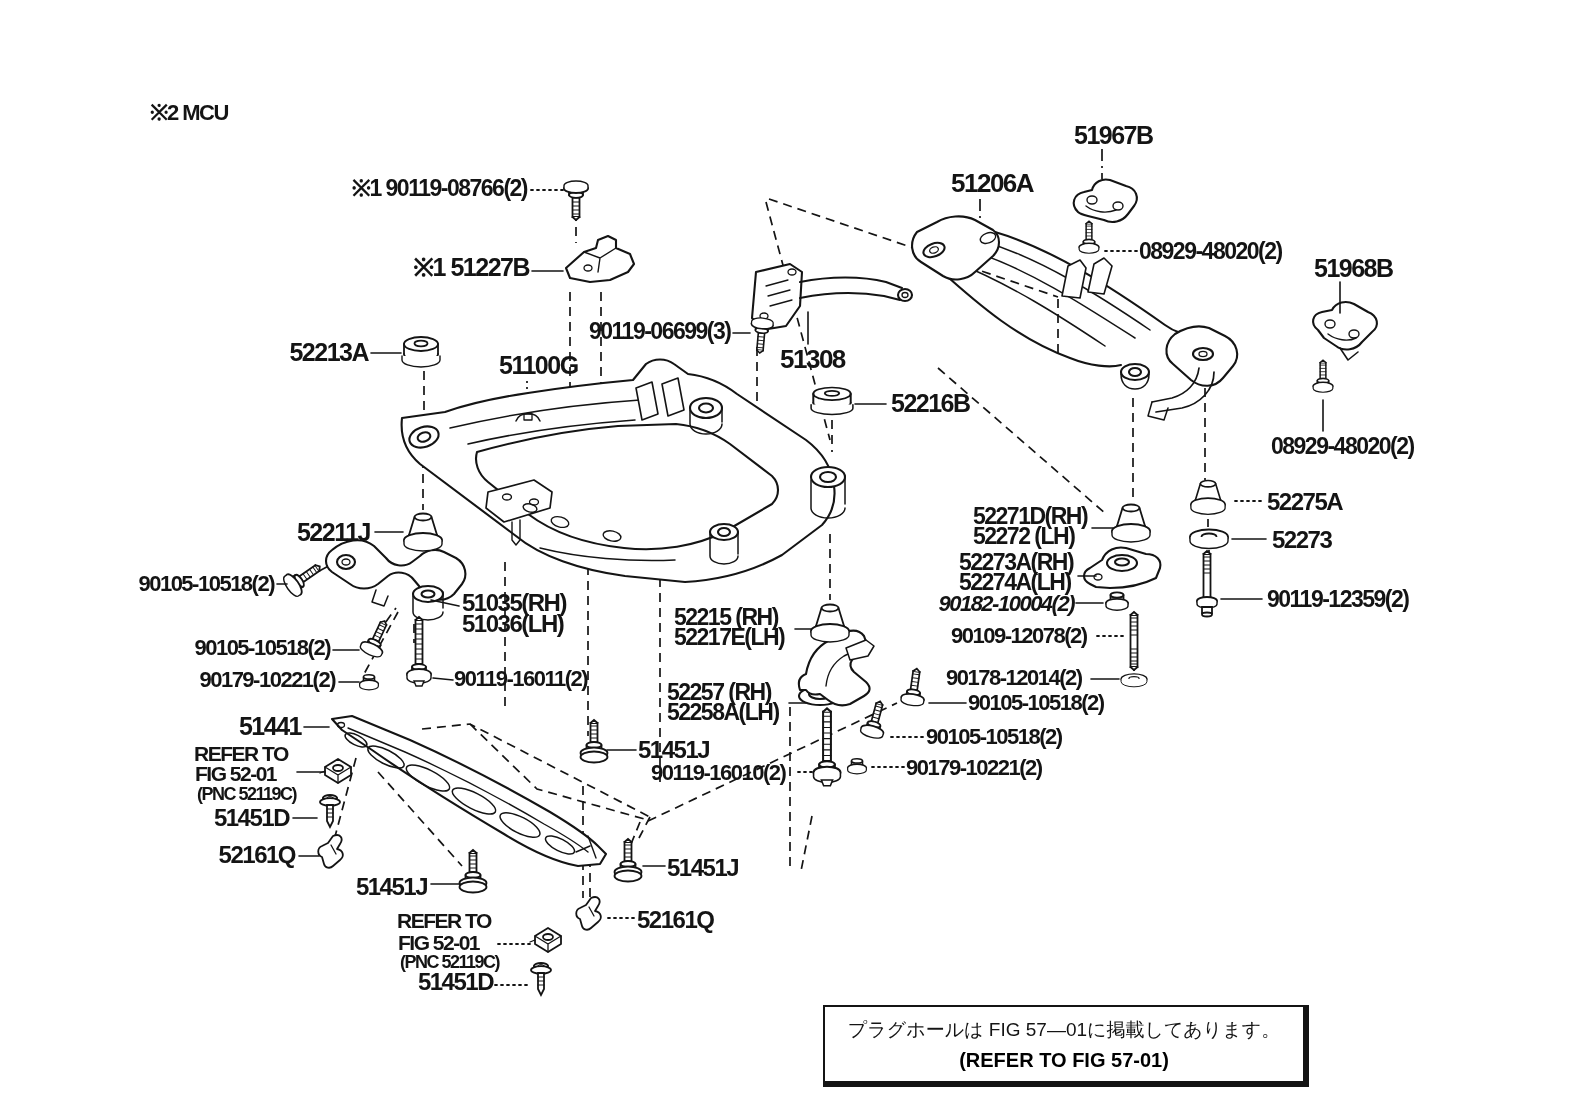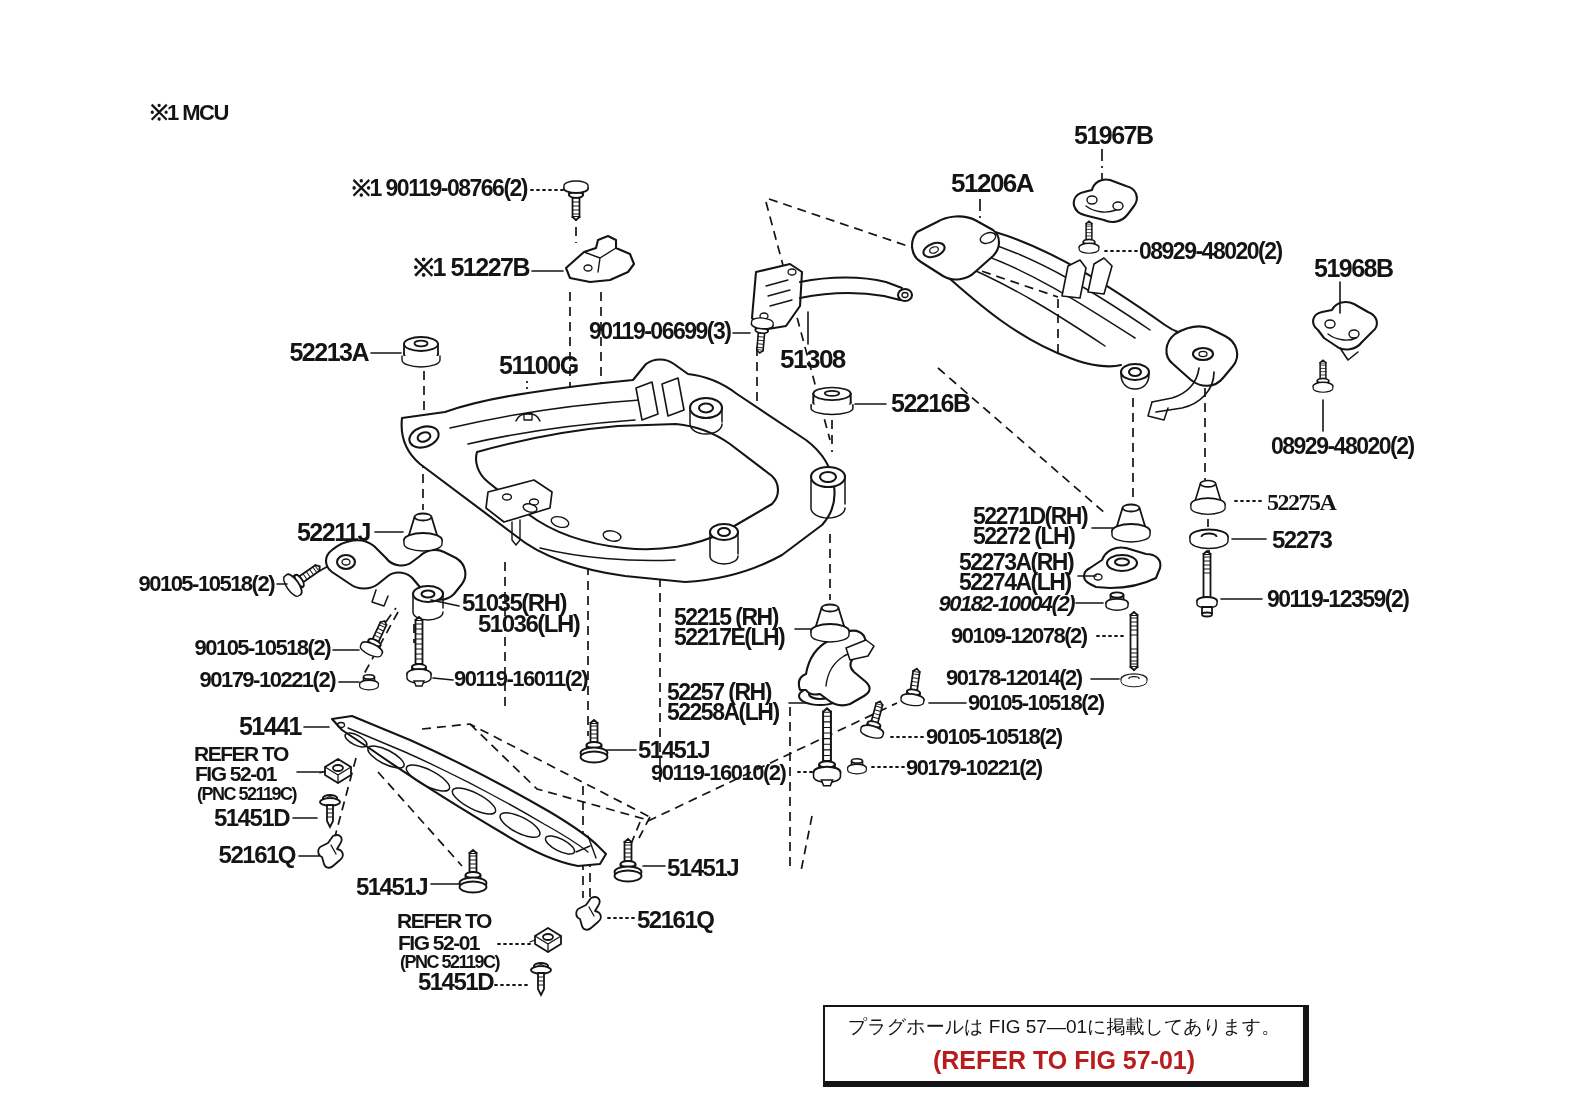--- a/index.html
+++ b/index.html
@@ -9,21 +9,21 @@
   #labels{position:absolute;left:0;top:0;width:100%;height:100%;}
   .lbl{position:absolute;white-space:pre;font-weight:bold;color:#141414;line-height:1;
        letter-spacing:-1.5px;}
   .lbl.r{transform:translateX(-100%);}
   #infoBox{position:absolute;left:823px;top:1005px;width:478px;height:74px;
            border:2px solid #141414;border-right-width:6px;border-bottom-width:6px;
            display:flex;flex-direction:column;justify-content:center;align-items:center;
            gap:6px;background:#fff;}
   #infoBox .jp{font-size:19px;color:#141414;letter-spacing:0;}
   #infoBox .en{font-size:18px;color:#141414;letter-spacing:0;}
-  #infoBox .ref{font-size:25px;font-weight:bold;color:#b91c1c;letter-spacing:0;}
+  #infoBox .ref{font-size:20px;font-weight:bold;color:#000000;letter-spacing:0;}
   #diagCode{position:absolute;left:1508px;top:1076px;font-size:20px;color:#141414;letter-spacing:0;margin-top:44px;}
 </style>
 </head>
 <body>
 
 <div id="stage">
 
 <svg id="art" width="1592" height="1099" viewBox="0 0 1592 1099">
   <defs>
     <g id="boltS" stroke-linecap="round">
@@ -359,54 +359,54 @@
       <path d="M904,767 H871"></path>
       <path d="M498,944 H533"></path>
       <path d="M495,985 H527"></path>
       <path d="M798,772 H812"></path>
       <path d="M634,918 H604"></path>
     </g>
   </g>
 </svg>
 
 <div id="labels">
-      <div class="lbl" style="left: 150px; top: 102px; font-size: 22px;">※1 MCU</div>
+      <div class="lbl" style="left: 150px; top: 102px; font-size: 22px;">※2 MCU</div>
       <div class="lbl r" style="left: 527px; top: 177px; font-size: 23px;">※1 90119-08766(2)</div>
       <div class="lbl r" style="left: 529px; top: 255px; font-size: 25px;">※1 51227B</div>
       <div class="lbl r" style="left: 368px; top: 340px; font-size: 25px;">52213A</div>
       <div class="lbl" style="left: 499px; top: 353px; font-size: 25px;">51100G</div>
       <div class="lbl" style="left: 589px; top: 320px; font-size: 23px;">90119-06699(3)</div>
       <div class="lbl" style="left: 780px; top: 346px; font-size: 26px;">51308</div>
       <div class="lbl" style="left: 891px; top: 391px; font-size: 25px;">52216B</div>
       <div class="lbl" style="left: 951px; top: 170px; font-size: 26px;">51206A</div>
       <div class="lbl" style="left: 1074px; top: 123px; font-size: 25px;">51967B</div>
       <div class="lbl" style="left: 1139px; top: 240px; font-size: 23px;">08929-48020(2)</div>
       <div class="lbl" style="left: 1314px; top: 256px; font-size: 25px;">51968B</div>
       <div class="lbl" style="left: 1271px; top: 435px; font-size: 23px;">08929-48020(2)</div>
-      <div class="lbl" style="left: 1267px; top: 490px; font-size: 24px; font-family: Liberation Serif, serif;">52275A</div>
+      <div class="lbl" style="left: 1267px; top: 490px; font-size: 24px;">52275A</div>
       <div class="lbl" style="left: 1272px; top: 528px; font-size: 24px;">52273</div>
       <div class="lbl" style="left: 1267px; top: 588px; font-size: 23px;">90119-12359(2)</div>
       <div class="lbl" style="left: 973px; top: 505px; font-size: 23px;">52271D(RH)</div>
       <div class="lbl" style="left: 973px; top: 525px; font-size: 23px;">52272 (LH)</div>
       <div class="lbl" style="left: 959px; top: 551px; font-size: 23px;">52273A(RH)</div>
       <div class="lbl" style="left: 959px; top: 571px; font-size: 23px;">52274A(LH)</div>
       <div class="lbl r" style="left: 1074px; top: 593px; font-size: 22px; font-style: italic;">90182-10004(2)</div>
       <div class="lbl" style="left: 951px; top: 625px; font-size: 22px;">90109-12078(2)</div>
       <div class="lbl" style="left: 946px; top: 667px; font-size: 22px;">90178-12014(2)</div>
       <div class="lbl" style="left: 968px; top: 692px; font-size: 22px;">90105-10518(2)</div>
       <div class="lbl" style="left: 926px; top: 726px; font-size: 22px;">90105-10518(2)</div>
       <div class="lbl" style="left: 906px; top: 757px; font-size: 22px;">90179-10221(2)</div>
       <div class="lbl" style="left: 674px; top: 606px; font-size: 23px;">52215 (RH)</div>
       <div class="lbl" style="left: 674px; top: 626px; font-size: 23px;">52217E(LH)</div>
       <div class="lbl" style="left: 667px; top: 681px; font-size: 23px;">52257 (RH)</div>
       <div class="lbl" style="left: 667px; top: 701px; font-size: 23px;">52258A(LH)</div>
       <div class="lbl r" style="left: 370px; top: 520px; font-size: 25px;">52211J</div>
       <div class="lbl r" style="left: 274px; top: 573px; font-size: 22px;">90105-10518(2)</div>
       <div class="lbl" style="left: 462px; top: 591px; font-size: 24px;">51035(RH)</div>
-      <div class="lbl" style="left: 462px; top: 612px; font-size: 24px; margin-left: 16px;">51036(LH)</div>
+      <div class="lbl" style="left: 462px; top: 612px; font-size: 24px;">51036(LH)</div>
       <div class="lbl r" style="left: 330px; top: 637px; font-size: 22px;">90105-10518(2)</div>
       <div class="lbl r" style="left: 335px; top: 669px; font-size: 22px;">90179-10221(2)</div>
       <div class="lbl" style="left: 454px; top: 668px; font-size: 22px;">90119-16011(2)</div>
       <div class="lbl r" style="left: 301px; top: 714px; font-size: 25px;">51441</div>
       <div class="lbl" style="left: 194px; top: 743px; font-size: 21px;">REFER TO</div>
       <div class="lbl" style="left: 195px; top: 763px; font-size: 21px;">FIG 52-01</div>
       <div class="lbl" style="left: 197px; top: 785px; font-size: 18px;">(PNC 52119C)</div>
       <div class="lbl r" style="left: 289px; top: 806px; font-size: 24px;">51451D</div>
       <div class="lbl r" style="left: 295px; top: 843px; font-size: 24px;">52161Q</div>
       <div class="lbl r" style="left: 427px; top: 875px; font-size: 24px;">51451J</div>

